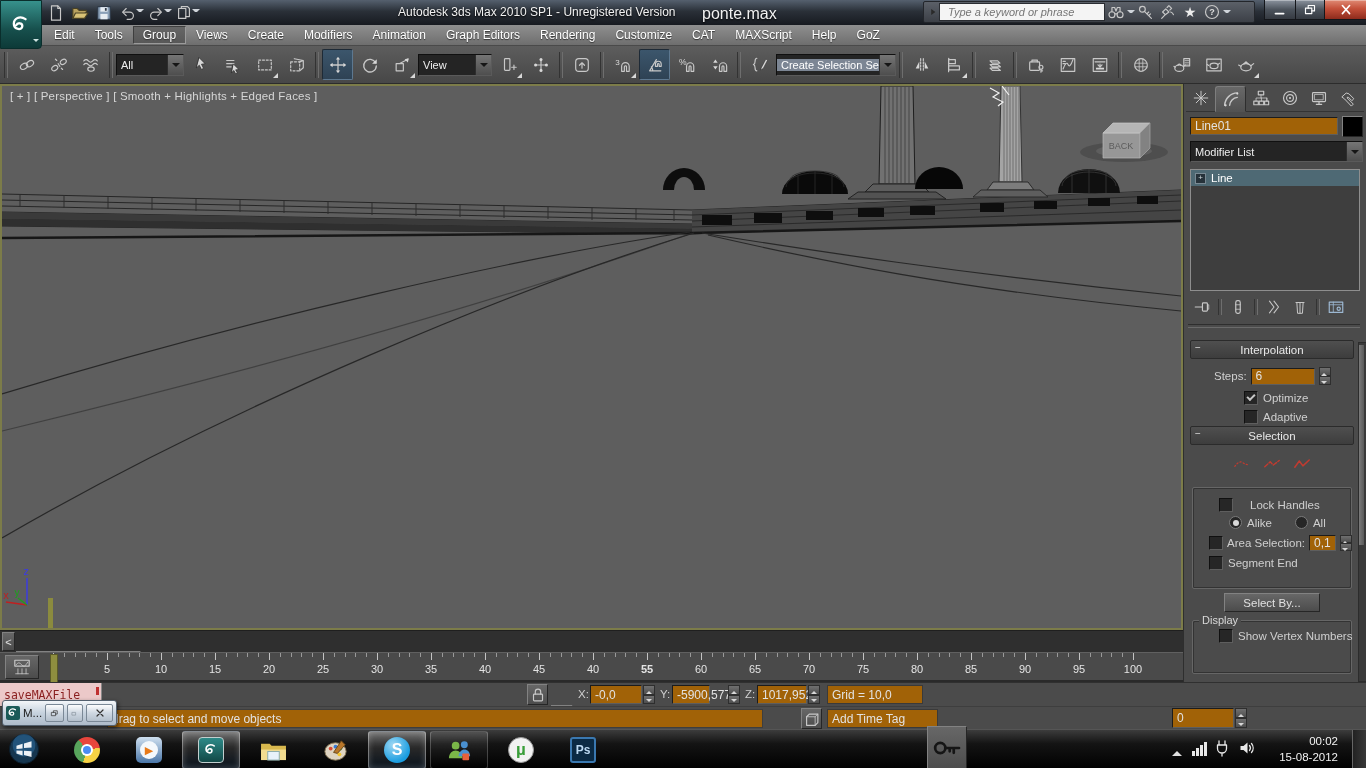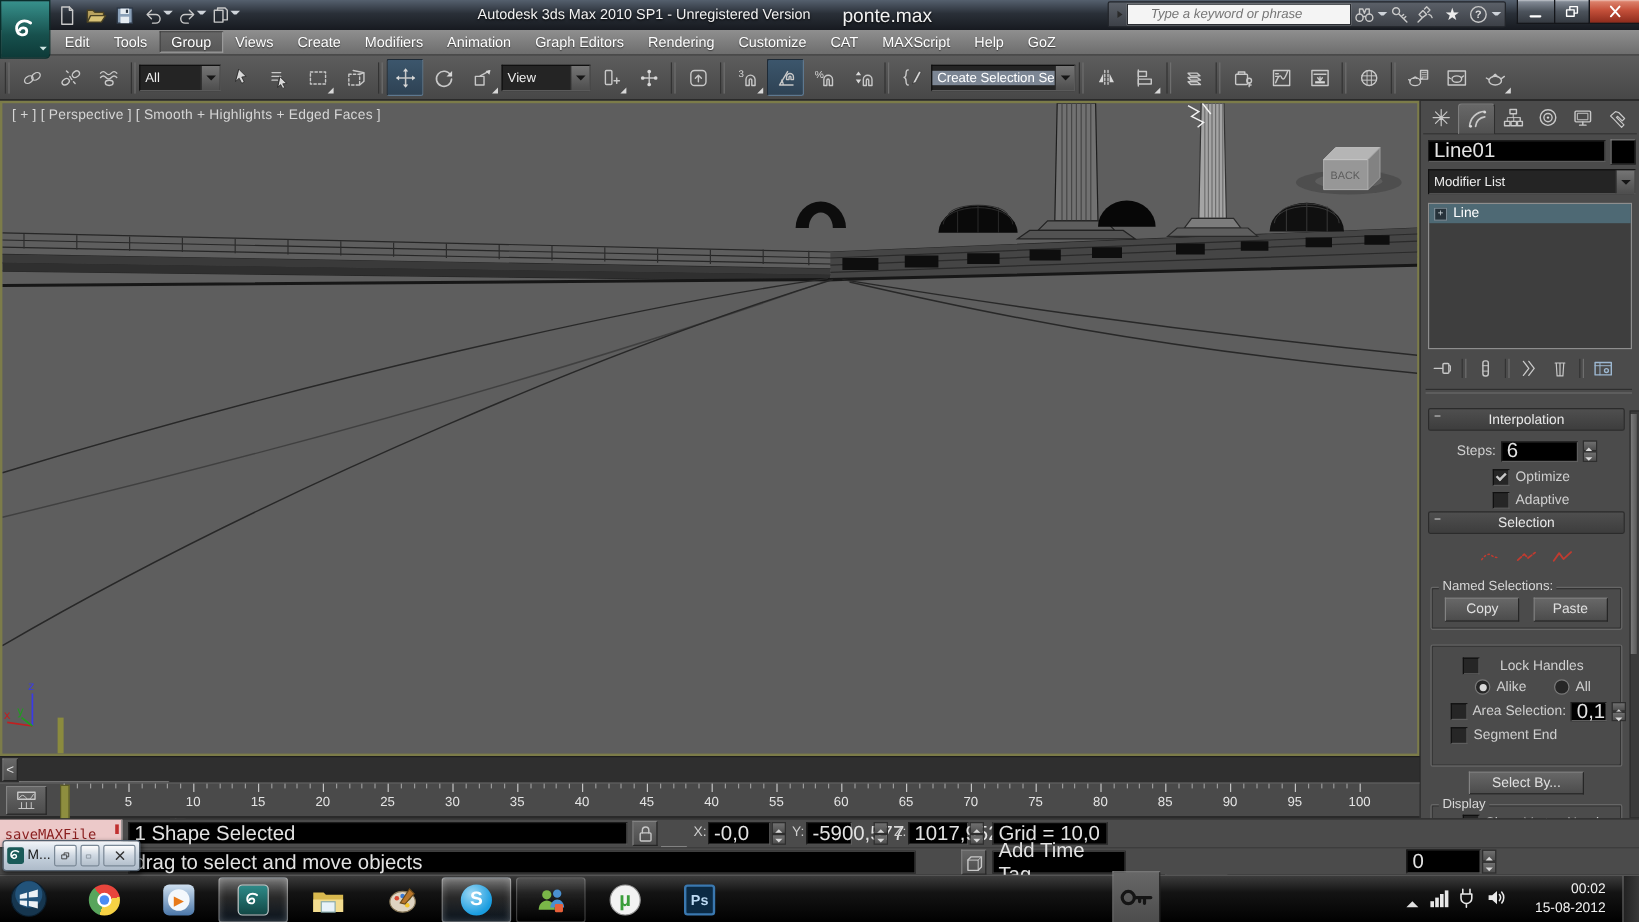--- a/index.html
+++ b/index.html
@@ -8,21 +8,21 @@
   svg.ic{stroke:#c8c8c8;fill:none;stroke-width:1.3;stroke-linecap:round;stroke-linejoin:round}
   
   #titlebar{left:0;top:0;width:1366px;height:25px;background:linear-gradient(#55606e,#2a3038 45%,#171a20);border-bottom:1px solid #0a0c10}
   #appbtn{left:0;top:0;width:40px;height:47px;background:linear-gradient(#37918c,#17504d 60%,#0d3a38);border:1px solid #0a2e2c;border-radius:0 0 4px 0;z-index:40;display:flex;align-items:center;justify-content:center}
   .qat{top:3px;width:20px;height:19px;display:flex;align-items:center;justify-content:center}
   .ddsm{top:9px;width:8px;height:8px}
   .ddsm::after{content:"";display:block;border:3.5px solid transparent;border-top-color:#cfd4da}
   #tb-title{top:5px;left:398px;color:#f2f2f2;font-size:12px;text-shadow:0 1px 2px #000}
   #tb-file{top:5px;left:702px;color:#f2f2f2;font-size:16px;text-shadow:0 1px 2px #000}
   #searchwrap{left:923px;top:1px;width:332px;height:22px;background:linear-gradient(#5b6068,#3c4047);border:1px solid #23262b;border-radius:2px;display:flex;align-items:center;padding:0 3px;box-sizing:border-box}
-  #searchinput{width:148px;height:16px;border:1px solid #2a2d32;background:#f4f4f4;color:#555;font-style:italic;font-size:11px;padding:0 19px;font-family:"Liberation Sans",sans-serif}
+  #searchinput{width:148px;height:16px;border:1px solid #2a2d32;background:#f4f4f4;color:#555;font-style:italic;font-size:11px;padding:0 8px;font-family:"Liberation Sans",sans-serif}
   .sic{width:22px;height:18px;display:flex;align-items:center;justify-content:center}
   .wbtn{top:0;height:19px;border:1px solid #14161a;border-top:none;display:flex;align-items:center;justify-content:center;background:linear-gradient(#8b939e,#4c535c 50%,#353a41);box-shadow:inset 0 1px 0 rgba(255,255,255,.35)}
   #wclose{background:linear-gradient(#e08a74,#c4503a 45%,#8d2b1c);}
   
   #menubar{left:0;top:25px;width:1366px;height:21px;background:linear-gradient(#8f8f8f,#6e6e6e);border-bottom:1px solid #4a4a4a;display:flex;align-items:center;padding-left:44px;box-sizing:border-box}
   .mitem{padding:2px 10px;color:#fff;text-shadow:0 1px 1px #333;font-size:12px}
   .mitem.on{background:linear-gradient(#666,#585858);border:1px solid;border-color:#3e3e3e #9a9a9a #9a9a9a #3e3e3e;padding:1px 9px}
   
   #toolbar{left:0;top:46px;width:1366px;height:38px;background:linear-gradient(#5d5d5d,#474747);border-bottom:1px solid #2c2c2c;display:flex;align-items:center;padding:0 2px;gap:1px;box-sizing:border-box}
   .tbtn{width:29px;height:29px;display:flex;align-items:center;justify-content:center;border:1px solid transparent;border-radius:2px;position:relative;flex:none}
@@ -34,21 +34,21 @@
   .tdd .arr{width:15px;height:100%;background:linear-gradient(#757575,#4e4e4e);border-left:1px solid #2e2e2e;display:flex;align-items:center;justify-content:center;flex:none}
   .tdd .arr::after{content:"";border:4px solid transparent;border-top-color:#161616;margin-top:4px}
   
   #viewport{left:0;top:84px;width:1183px;height:546px;background:#5e5e5e;border:2px solid #7c7c49;box-sizing:border-box}
   #vplabel{left:8px;top:4px;color:#d6d6d6;font-size:11.5px;letter-spacing:.2px}
   
   #cmdpanel{left:1183px;top:84px;width:183px;height:598px;background:#4b4b4b;border-left:1px solid #2e2e2e;box-sizing:border-box;overflow:hidden}
   #ptabs{left:2px;top:2px;width:178px;height:25px;display:flex;border-bottom:1px solid #333}
   .ptab{width:29px;height:24px;display:flex;align-items:center;justify-content:center;border-radius:3px 3px 0 0}
   .ptab.on{background:linear-gradient(#686868,#525252);border:1px solid;border-color:#7e7e7e #2e2e2e #525252 #7e7e7e}
-  .fld{background:#000000;border:1px solid;border-color:#1c1c1c #5e5e5e #5e5e5e #1c1c1c;color:#e2e2e2;display:flex;align-items:center;padding:0 4px;box-sizing:border-box;font-size:17px}
+  .fld{background:#a16207;border:1px solid;border-color:#1c1c1c #5e5e5e #5e5e5e #1c1c1c;color:#e2e2e2;display:flex;align-items:center;padding:0 4px;box-sizing:border-box;font-size:12px}
   .b3{background:linear-gradient(#676767,#4c4c4c);border:1px solid;border-color:#828282 #262626 #262626 #828282;color:#e0e0e0;display:flex;align-items:center;justify-content:center;font-size:11.5px;box-sizing:border-box;position:relative}
   #stackbox{left:6px;top:85px;width:170px;height:122px;background:#3e3e3e;border:1px solid #8e8e8e;box-sizing:border-box}
   #stackrow{height:16px;background:#4e6974;color:#fff;display:flex;align-items:center;padding-left:4px;gap:5px;font-size:11.5px}
   #stackrow .bulb{width:9px;height:9px;background:#26323a;border:1px solid #7a8a94;color:#cfd8dd;font-size:8px;line-height:8px;text-align:center}
   .sbtn{width:24px;height:21px;display:flex;align-items:center;justify-content:center}
   .rhead{height:17px;background:linear-gradient(#4f4f4f,#3d3d3d);border:1px solid #2b2b2b;border-radius:2px;display:flex;align-items:center;justify-content:center;color:#e8e8e8;font-size:11.5px;position:relative;margin:0 2px}
   .rhead .mn{position:absolute;left:4px;top:3px;width:9px;height:9px;color:#ddd;font-size:10px;line-height:8px}
   .grp{position:relative;border:1px solid #666;box-shadow:1px 1px 0 #333 inset, -1px -1px 0 #333 inset;border-radius:2px}
   .grp>.lg{position:absolute;top:-7px;left:6px;background:#4b4b4b;padding:0 3px;font-size:11px;color:#d8d8d8}
   .cb{width:12px;height:12px;background:#262626;border:1px solid;border-color:#101010 #5e5e5e #5e5e5e #101010;position:relative;display:inline-block;flex:none}
@@ -619,27 +619,20 @@
       <span class="sbtn">
           <svg class="ic" viewBox="0 0 20 20" width="18" height="18">
             <path d="M2 12l6-5.5 3.5 3.5L18 5" stroke="#c03b30" stroke-width="1.6" stroke-dasharray="4.5 2"></path>
           </svg>
         </span>
       <span class="sbtn">
           <svg class="ic" viewBox="0 0 20 20" width="18" height="18">
             <path d="M2 12.5L7 5.5l4 5.5 7-6.5" stroke="#c03b30" stroke-width="1.7"></path>
           </svg>
         </span>
-    </div>
-    <div class="grp" style="margin:14px 4px 0 4px;height:34px">
-      <span class="lg">Named Selections:</span>
-      <div style="display:flex;justify-content:space-evenly;margin-top:8px">
-        <span class="b3" style="width:62px;height:20px">Copy</span>
-        <span class="b3" style="width:62px;height:20px">Paste</span>
-      </div>
     </div>
     <div class="grp" style="margin:12px 4px 0 4px;height:100px">
       <div style="display:flex;align-items:center;margin:10px 0 0 26px;gap:17px">
         <span class="cb"></span>
         <span class="lab">Lock Handles</span>
       </div>
       <div style="display:flex;align-items:center;margin:4px 0 0 36px;gap:5px">
         <span class="rad on"></span>
         <span class="lab">Alike</span>
         <span class="rad" style="margin-left:18px"></span>
@@ -751,21 +744,21 @@
       <div class="tick" style="left: 47%;"></div>
       <div class="tick" style="left: 48%;"></div>
       <div class="tick" style="left: 49%;"></div>
       <div class="tick major" style="left: 50%;"></div>
       <div class="ticklabel" style="left: 50%;">40</div>
       <div class="tick" style="left: 51%;"></div>
       <div class="tick" style="left: 52%;"></div>
       <div class="tick" style="left: 53%;"></div>
       <div class="tick" style="left: 54%;"></div>
       <div class="tick major" style="left: 55%;"></div>
-      <div class="ticklabel" style="left: 55%;">55</div>
+      <div class="ticklabel" style="left: 55%; font-weight: bold;">55</div>
       <div class="tick" style="left: 56%;"></div>
       <div class="tick" style="left: 57%;"></div>
       <div class="tick" style="left: 58%;"></div>
       <div class="tick" style="left: 59%;"></div>
       <div class="tick major" style="left: 60%;"></div>
       <div class="ticklabel" style="left: 60%;">60</div>
       <div class="tick" style="left: 61%;"></div>
       <div class="tick" style="left: 62%;"></div>
       <div class="tick" style="left: 63%;"></div>
       <div class="tick" style="left: 64%;"></div>
@@ -815,21 +808,20 @@
       <div class="ticklabel" style="left: 100%;">100</div>
     </div>
   <div class="abs" style="left:50px;top:1px;width:6px;height:27px;background:#8e8e3f;border:1px solid #5a5a28"></div>
 </div>
 
 <div class="abs" id="status1">
   <div class="abs" style="left:0;top:0;width:102px;height:23px;background:#ecc9c9;border-right:1px solid #888;display:flex;align-items:center;padding-left:4px;box-sizing:border-box">
     <span style="font-family:'DejaVu Sans Mono',monospace;font-size:11.5px;color:#8a1f1f">saveMAXFile</span>
     <span style="position:absolute;right:2px;top:4px;width:3px;height:8px;background:#c03030"></span>
   </div>
-  <div class="abs fld" style="left:107px;top:2px;width:416px;height:19px">1 Shape Selected</div>
   <span class="abs b3" style="left:527px;top:1px;width:21px;height:21px">
       <svg class="ic" viewBox="0 0 20 20" width="18" height="18">
         <rect x="5" y="9" width="10" height="7.5" rx="1"></rect>
         <path d="M7 9V6.5a3 3 0 0 1 6 0V9"></path>
       </svg>
     </span>
   <span class="abs b3 fly" style="left:551px;top:1px;width:22px;height:21px">
       <svg class="ic" viewBox="0 0 20 20" width="18" height="18">
         <rect x="3" y="3" width="14" height="14" rx="2"></rect>
         <circle cx="10" cy="10" r="2.8"></circle>

